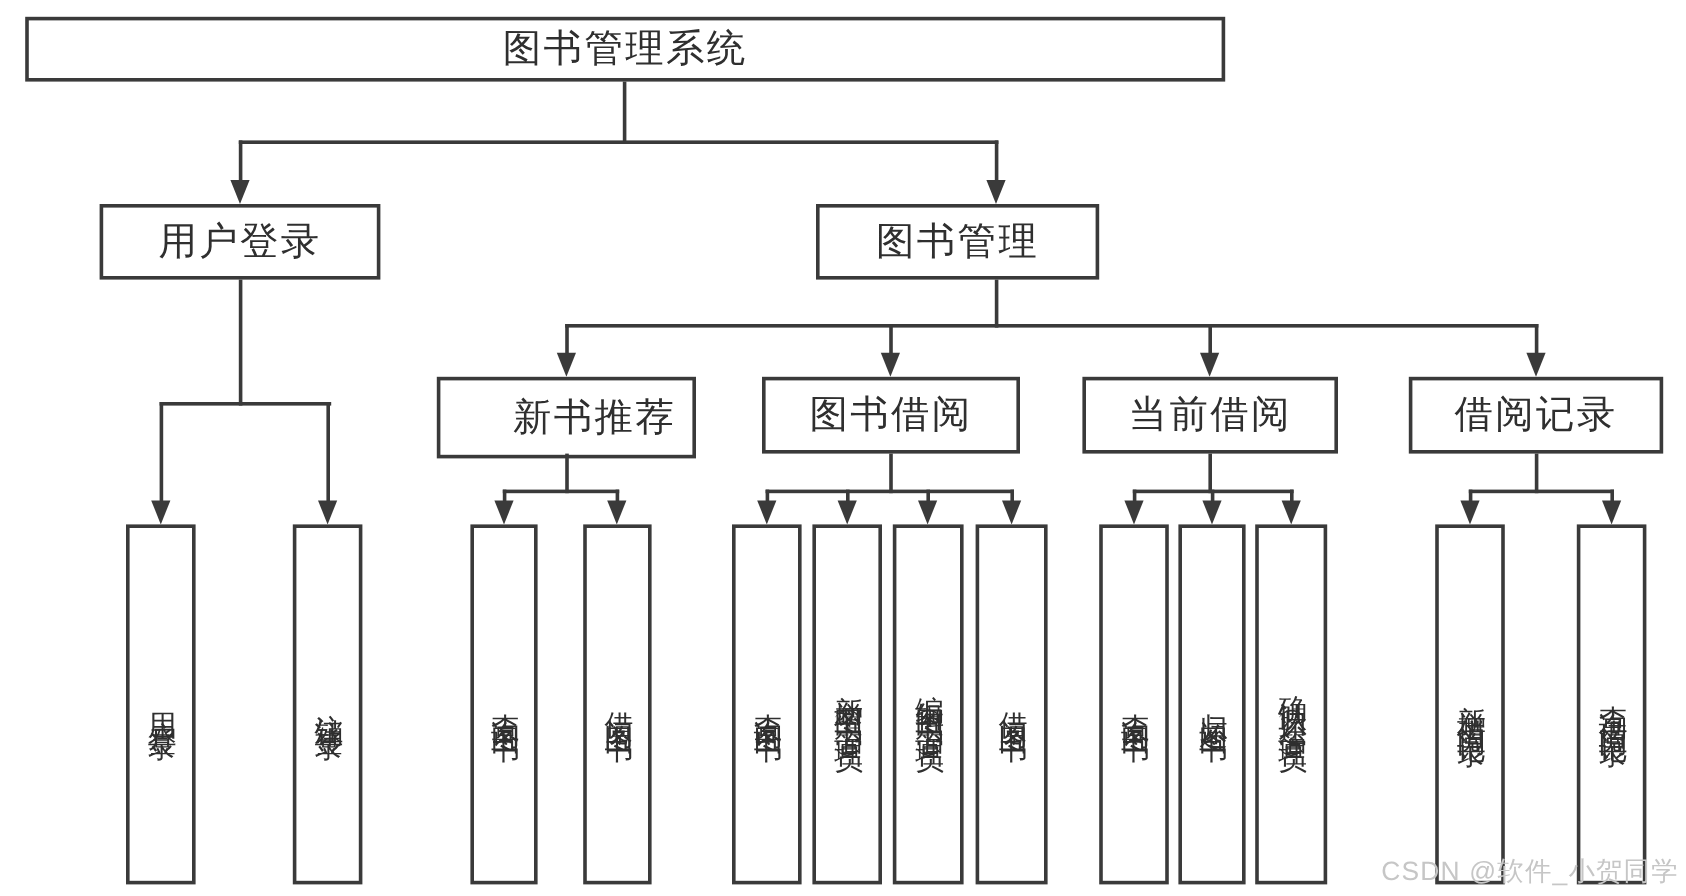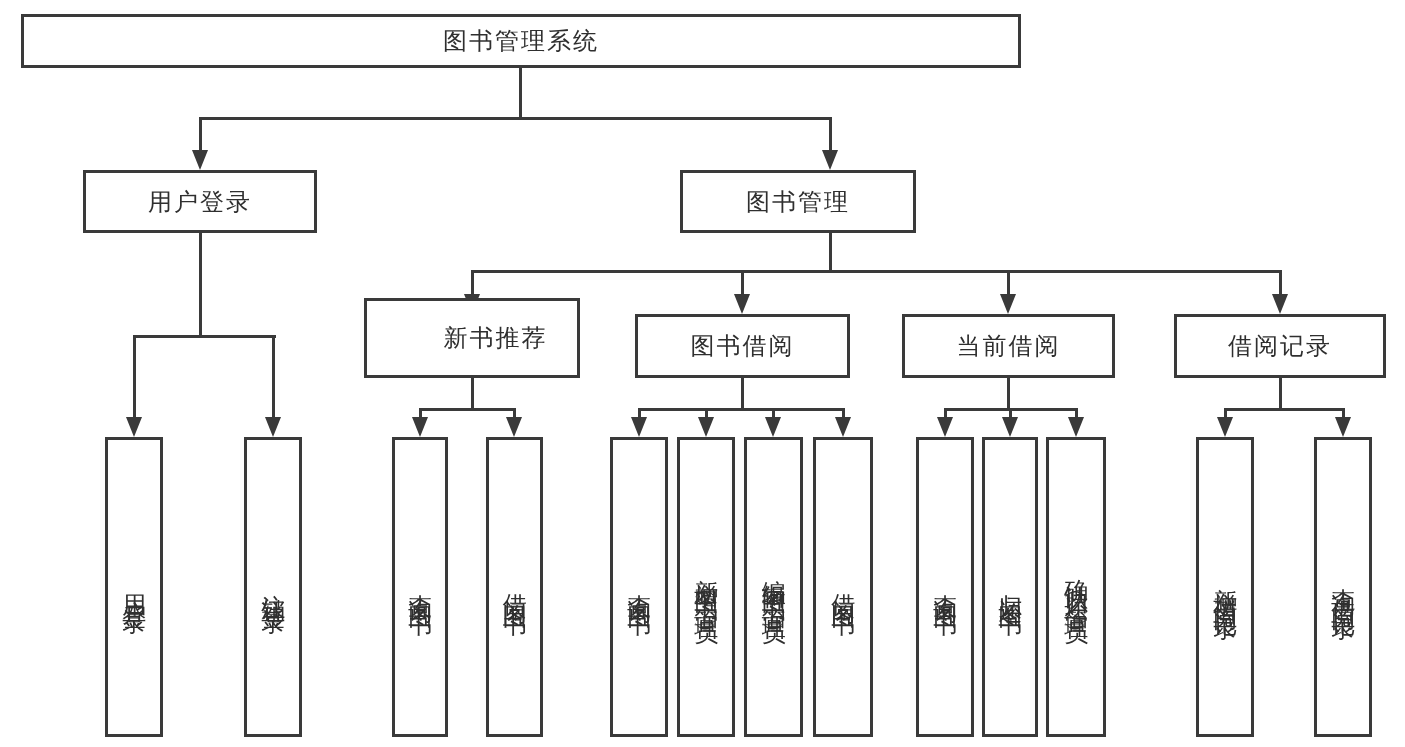--- a/index.html
+++ b/index.html
@@ -19,21 +19,21 @@
   .box{
     position:absolute;
     box-sizing:border-box;
     border:3px solid var(--line);
     background:var(--background);
     display:flex;
     align-items:center;
     justify-content:center;
   }
   .hlabel{
-    font-size:24px;
+    font-size:32px;
     color:var(--text);
     letter-spacing:2px;
     white-space:nowrap;
   }
   .vlabel{
     writing-mode:vertical-rl;
     text-orientation:mixed;
     font-size:24px;
     line-height:1.1;
     letter-spacing:6px;
@@ -88,21 +88,21 @@
   <div class="arrow" style="left:126px;top:335px;height:102px;"></div>
   <div class="arrow" style="left:265px;top:335px;height:102px;"></div>
 
   <div class="vline" style="left:828.5px;top:233px;height:40px;"></div>
   <div class="hline" style="left:470.5px;top:270px;width:811px;"></div>
   <div class="arrow" style="left:464px;top:270px;height:44px;"></div>
   <div class="arrow" style="left:734px;top:270px;height:44px;"></div>
   <div class="arrow" style="left:1000px;top:270px;height:44px;"></div>
   <div class="arrow" style="left:1272px;top:270px;height:44px;"></div>
 
-  <div class="box" style="left:364px;top:298px;width:216px;height:80px;padding-left:47px;">
+  <div class="box" style="left:364px;top:314px;width:216px;height:68px;padding-left:47px;">
     <span class="hlabel">新书推荐</span>
   </div>
   <div class="box" style="left:902px;top:314px;width:213px;height:64px;">
     <span class="hlabel">当前借阅</span>
   </div>
   <div class="box" style="left:635px;top:314px;width:215px;height:64px;">
     <span class="hlabel">图书借阅</span>
   </div>
   <div class="box" style="left:1174px;top:314px;width:212px;height:64px;">
     <span class="hlabel">借阅记录</span>
@@ -168,14 +168,15 @@
     <span class="vlabel">确认归还（管理员）</span>
   </div>
 
   <div class="box" style="left:1196px;top:437px;width:58px;height:300px;">
     <span class="vlabel">新增借阅记录</span>
   </div>
   <div class="box" style="left:1314px;top:437px;width:58px;height:300px;">
     <span class="vlabel">查询借阅记录</span>
   </div>
 
+  <div class="watermark">CSDN @软件_小贺同学</div>
 
 </div>
 
 </body></html>

